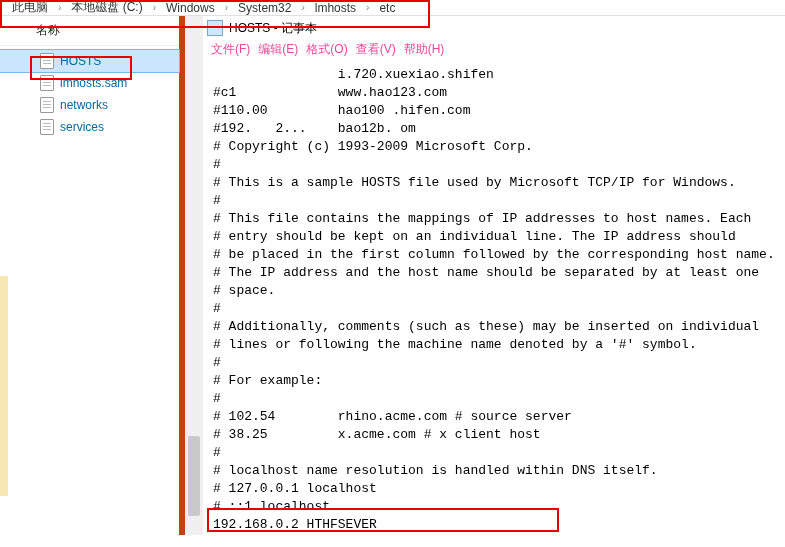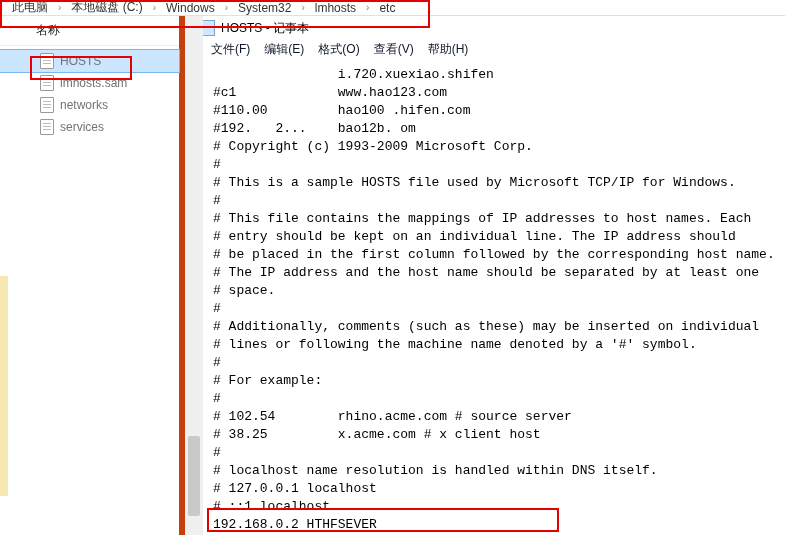--- a/index.html
+++ b/index.html
@@ -11,30 +11,30 @@
 .red-box-bc { position: absolute; left: 0; top: 0; width: 430px; height: 28px; border: 2px solid #e60000; pointer-events: none; z-index: 10; }
 
 .main-area { display: flex; height: calc(100% - 28px); }
 .sidebar { width: 185px; border-right: 6px solid #c2410c; position: relative; }
 .col-header { padding: 6px 10px 6px 36px; color: #222; border-bottom: 1px solid #eee; }
 .file-list { padding-top: 4px; }
 .file-item { display: flex; align-items: center; padding: 4px 10px 4px 38px; position: relative; cursor: default; }
 .file-item.selected { background: #cde6ff; outline: 1px solid #7ab7ee; }
 .file-icon { width: 14px; height: 16px; border: 1px solid #999; background: #fff; position: absolute; left: 40px; border-radius: 1px; }
 .file-icon::before { content: ""; position: absolute; top: 3px; left: 2px; right: 2px; height: 1px; background: #bbb; box-shadow: 0 3px 0 #bbb, 0 6px 0 #bbb; }
-.file-label { padding-left: 22px; color: #737373; text-align: center; }
+.file-label { padding-left: 22px; color: #0369a1; text-align: center; }
 .red-box-hosts { position: absolute; left: 30px; top: 56px; width: 102px; height: 24px; border: 2px solid #e60000; pointer-events: none; z-index: 10; }
 .left-tab { position: absolute; left: 0; top: 260px; width: 8px; height: 220px; background: #f7e7b3; }
 
 .content { flex: 1; position: relative; background: #fff; }
 .np-scroll { position: absolute; left: 0; top: 0; bottom: 0; width: 18px; background: #f0f0f0; }
 .np-scroll .thumb { position: absolute; left: 3px; right: 3px; top: 420px; height: 80px; background: #c9c9c9; border-radius: 2px; }
-.np-title { display: flex; gap: 6px; padding: 4px 8px 2px 14px; }
+.np-title { display: flex; gap: 6px; padding: 4px 8px 2px 22px; }
 .np-title-icon { width: 16px; height: 16px; background: #cfe8ff; border: 1px solid #79a8cc; }
-.np-menu { display: flex; gap: 14px; padding: 2px 8px 4px 26px; color: #0f172a; }
+.np-menu { display: flex; gap: 8px; padding: 2px 8px 4px 26px; color: #ec4899; }
 .np-body { padding: 4px 10px 10px 28px; font-family: "SimSun", "Courier New", monospace; font-size: 13px; line-height: 18px; color: #000; white-space: pre; }
 .red-box-entry { position: absolute; left: 22px; top: 492px; width: 352px; height: 24px; border: 2px solid #e60000; pointer-events: none; z-index: 10; }
 </style>
 </head>
 <body>
 
 <div class="breadcrumb-bar">
   <span class="breadcrumb-item">此电脑</span>
   <span class="breadcrumb-sep">›</span>
   <span class="breadcrumb-item">本地磁盘 (C:)</span>

